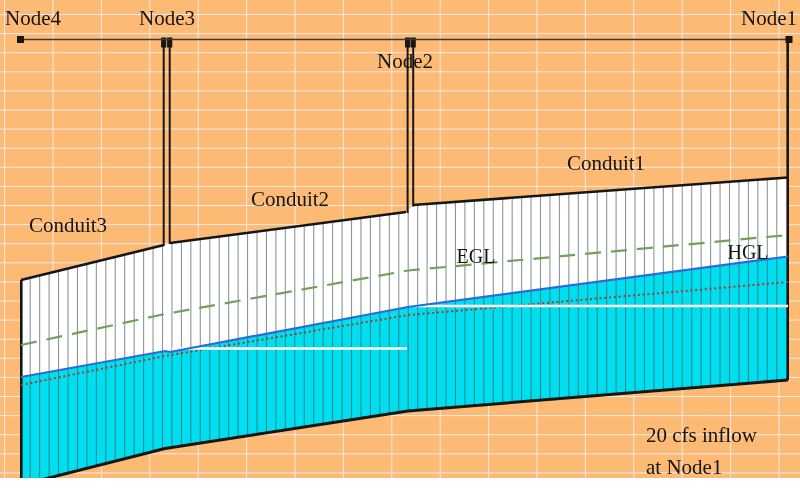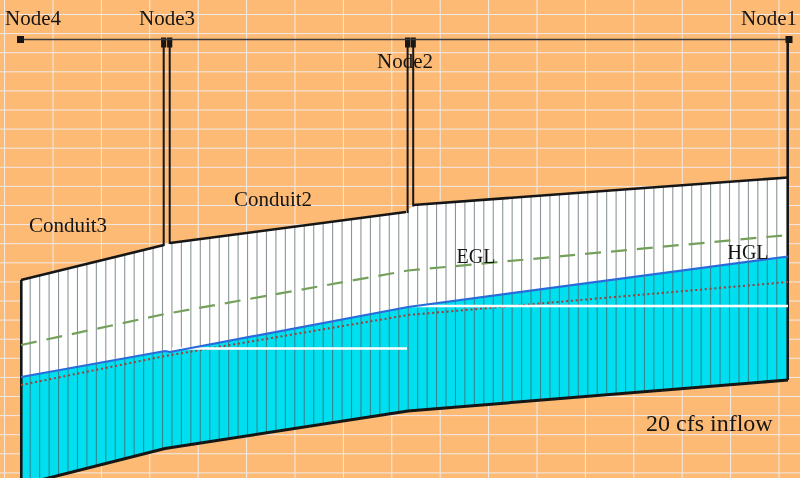--- a/index.html
+++ b/index.html
@@ -15,22 +15,22 @@
     position:absolute;
     transform:translateX(-50%);
     font-size:21px;
     color:#151515;
     white-space:nowrap;
     line-height:1;
   }
   .lbl-small{font-size:20px;text-align:right;}
   .annotation{
     position:absolute;
-    left:646px;top:407px;
-    font-size:24px;
+    left:646px;top:419px;
+    font-size:21px;
     color:#151515;
     line-height:32px;
     white-space:nowrap;
   }
 </style>
 </head>
 <body>
 
 <div class="stage">
   <svg id="psvg" width="800" height="495" viewBox="0 0 800 495">
@@ -182,21 +182,23 @@
       <polyline fill="none" stroke="#FFFFFF" stroke-width="2.6" points="409,306 788,306"></polyline>
       <polyline fill="none" stroke="#2B6BD9" stroke-width="2.2" points="21,377 165,351 170,352 408,307 788,256.5"></polyline>
     </svg>
 
   <div class="lbl" style="left:33px;top:8px;">Node4</div>
   <div class="lbl" style="left:167px;top:8px;text-align:center;">Node3</div>
   <div class="lbl" style="left:405px;top:8px;margin-top:43px;">Node2</div>
   <div class="lbl" style="left:763px;top:8px;padding-left:12px;">Node1</div>
 
   <div class="lbl" style="left:68px;top:215px;text-align:center;">Conduit3</div>
-  <div class="lbl" style="left:273px;top:189px;">Conduit2</div>
+  <div class="lbl" style="left:290px;top:189px;">Conduit2</div>
+  <div class="lbl" style="left:606px;top:153px;">Conduit1</div>
 
   <div class="lbl lbl-small" style="left:476px;top:246px;">EGL</div>
   <div class="lbl lbl-small" style="left:748px;top:242px;">HGL</div>
 
   <div class="annotation">
     <div>20 cfs inflow</div>
+    <div>at Node1</div>
   </div>
 </div>
 
 </body></html>

